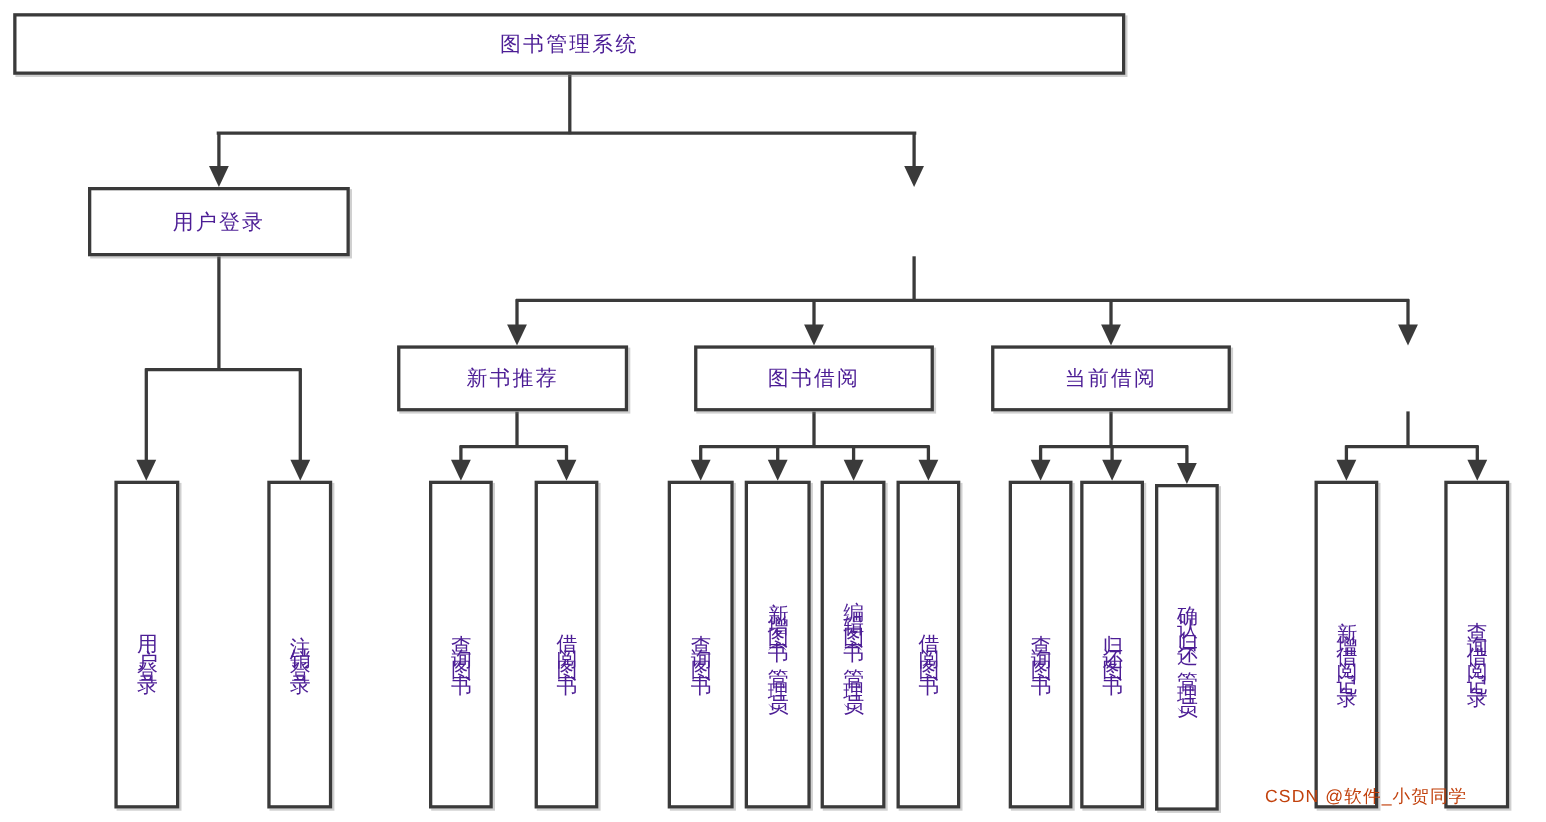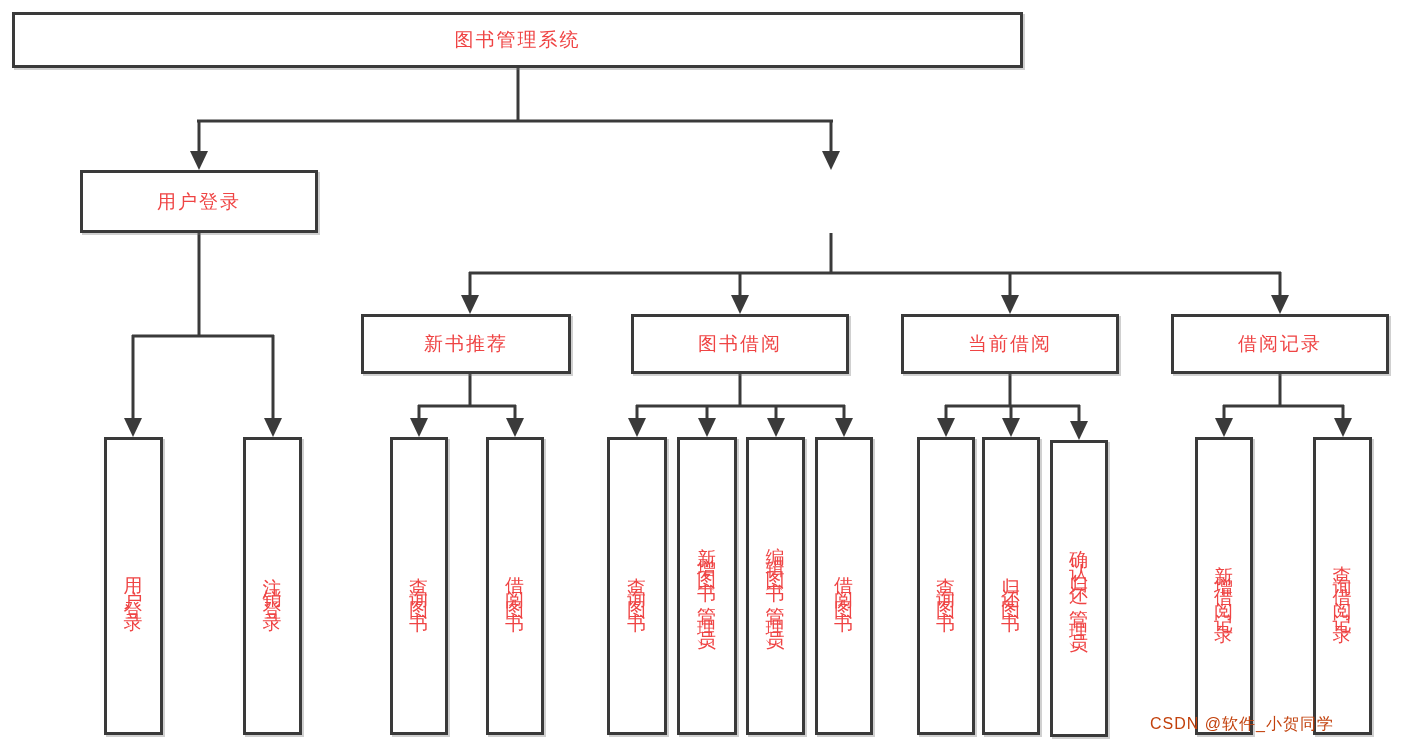--- a/index.html
+++ b/index.html
@@ -21,21 +21,21 @@
   .connectors polygon { fill: #3a3a3a; }
   .node {
     position: absolute;
     box-sizing: border-box;
     background: #ffffff;
     border: 3px solid #3a3a3a;
     box-shadow: 2px 2px 0 rgba(120,120,120,0.35);
     display: flex;
     align-items: center;
     justify-content: center;
-    color: #ef4444;
+    color: #4c1d95;
     z-index: 2;
     text-align: center;
   }
   .node-h {
     font-size: 19px;
     letter-spacing: 2px;
     white-space: nowrap;
   }
   .node-v {
     writing-mode: vertical-rl;
@@ -122,21 +122,20 @@
     <polygon points="1334,418 1352,418 1343,437"></polygon>
   </svg>
 
   <div class="node node-h" style="left:12px; top:12px; width:1011px; height:56px">图书管理系统</div>
 
   <div class="node node-h" style="left:80px; top:170px; width:238px; height:63px">用户登录</div>
 
   <div class="node node-h" style="left:361px; top:314px; width:210px; height:60px">新书推荐</div>
   <div class="node node-h" style="left:631px; top:314px; width:218px; height:60px">图书借阅</div>
   <div class="node node-h" style="left:901px; top:314px; width:218px; height:60px">当前借阅</div>
-  <div class="node node-h" style="left:1171px; top:314px; width:218px; height:60px">借阅记录</div>
 
   <div class="node node-v" style="left:104px; top:437px; width:59px; height:298px">用户登录</div>
   <div class="node node-v" style="left:243px; top:437px; width:59px; height:298px">注销登录</div>
 
   <div class="node node-v" style="left:390px; top:437px; width:58px; height:298px">查询图书</div>
   <div class="node node-v" style="left:486px; top:437px; width:58px; height:298px">借阅图书</div>
 
   <div class="node node-v" style="left:607px; top:437px; width:60px; height:298px">查询图书</div>
   <div class="node node-v" style="left:677px; top:437px; width:60px; height:298px">新增图书（管理员）</div>
   <div class="node node-v" style="left:746px; top:437px; width:59px; height:298px">编辑图书（管理员）</div>

